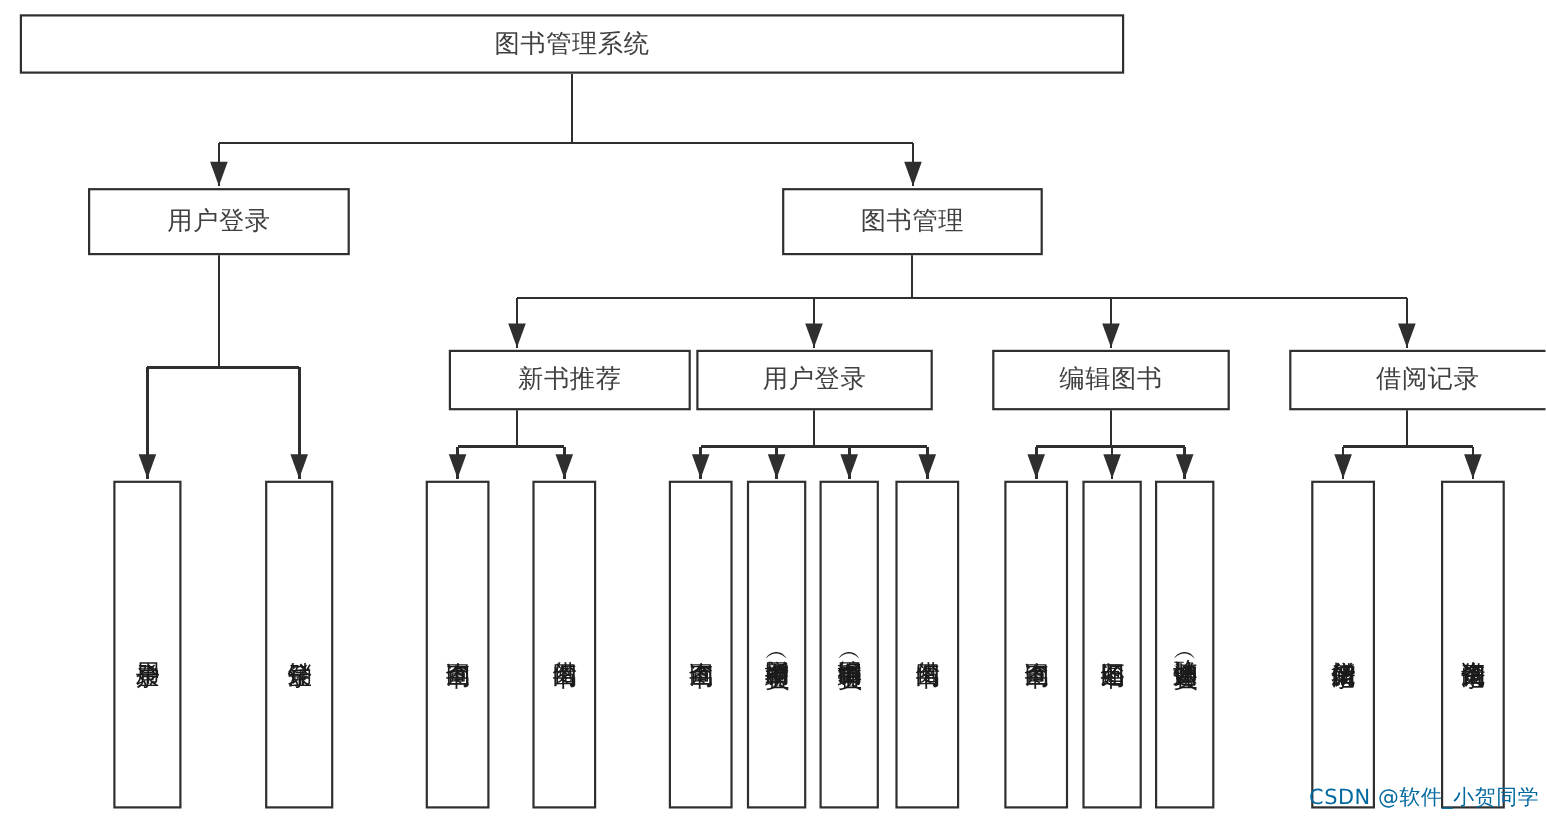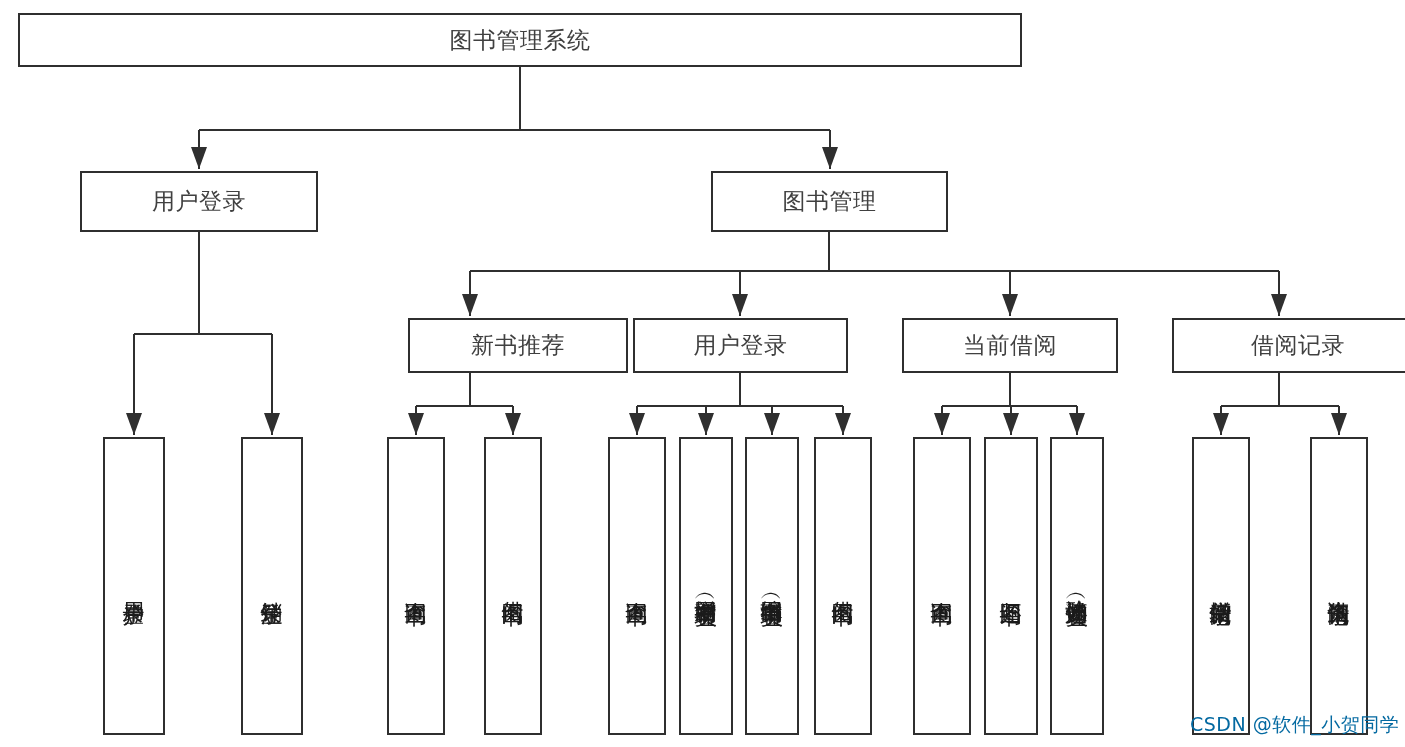--- a/index.html
+++ b/index.html
@@ -130,21 +130,21 @@
       <div class="node-box" style="left: 711px; top: 171px; width: 237px; height: 61px;">
         <span class="node-label-h">图书管理</span>
       </div>
       <div class="node-box" style="left: 360px; top: 318px; width: 220px; height: 55px; margin-left: 48px;">
         <span class="node-label-h">新书推荐</span>
       </div>
       <div class="node-box" style="left: 633px; top: 318px; width: 215px; height: 55px;">
         <span class="node-label-h">用户登录</span>
       </div>
       <div class="node-box" style="left: 902px; top: 318px; width: 216px; height: 55px;">
-        <span class="node-label-h">当前借阅</span>
+        <span class="node-label-h">编辑图书</span>
       </div>
       <div class="node-box" style="left: 1172px; top: 318px; width: 252px; height: 55px;">
         <span class="node-label-h">借阅记录</span>
       </div>
       <div class="node-box" style="left: 103px; top: 437px; width: 62px; height: 298px;">
         <span class="node-label-v">用户登录</span>
       </div>
       <div class="node-box" style="left: 241px; top: 437px; width: 62px; height: 298px;">
         <span class="node-label-v">注销登录</span>
       </div>

